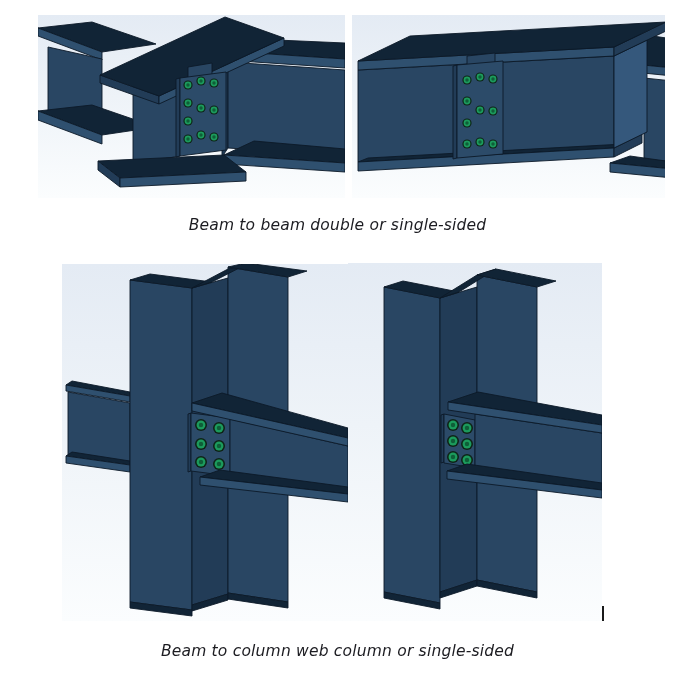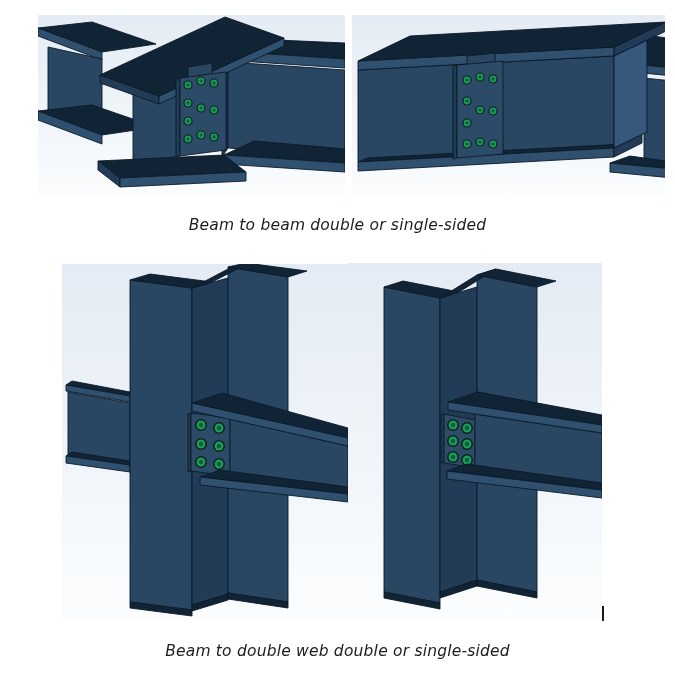--- a/index.html
+++ b/index.html
@@ -207,17 +207,17 @@
       <g>
         <polygon points="127,151 254,170 254,228 127,211" fill="var(--steel-web)"></polygon>
         <polygon points="100,139 254,162 254,152 130,129" fill="var(--steel-top)"></polygon>
         <polygon points="100,139 254,162 254,170 100,147" fill="var(--steel-front)"></polygon>
         <polygon points="99,208 254,227 254,220 119,201" fill="var(--steel-top)"></polygon>
         <polygon points="99,208 254,227 254,235 99,216" fill="var(--steel-front)"></polygon>
       </g>
     </svg>
   </div>
 
-  <div class="caption" id="caption-2">Beam to double web double or single-sided</div>
+  <div class="caption" id="caption-2">Beam to column web column or single-sided</div>
 
   <div class="text-cursor"></div>
 
 </div>
 
 </body></html>

